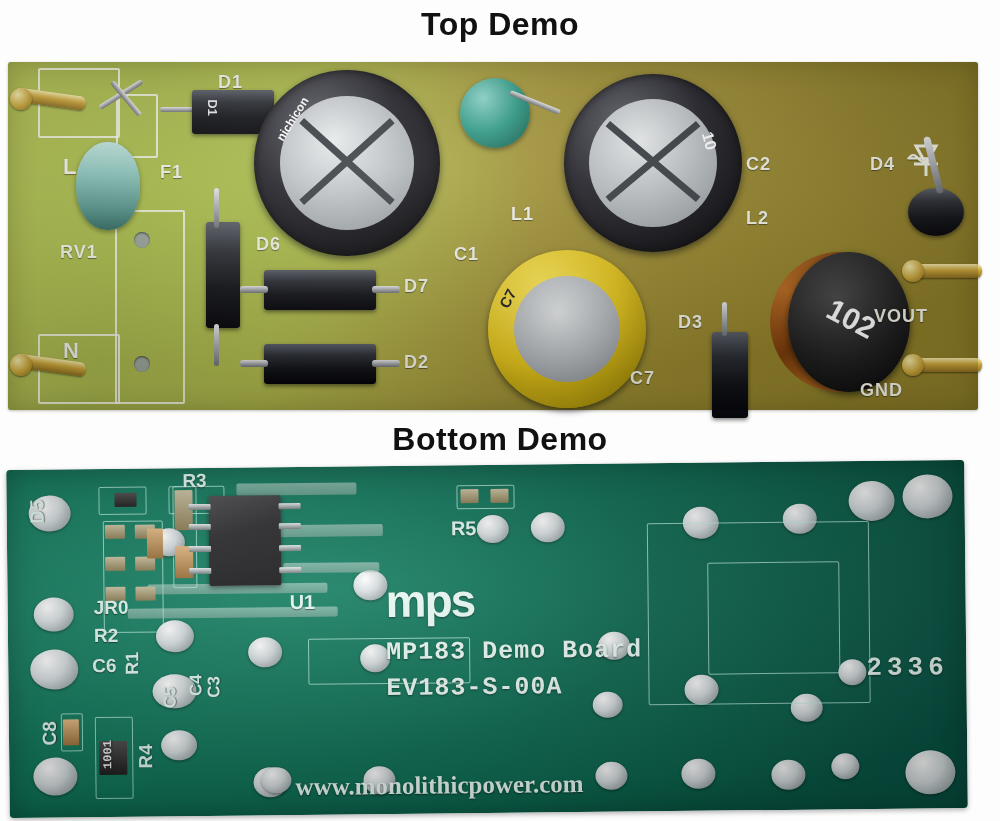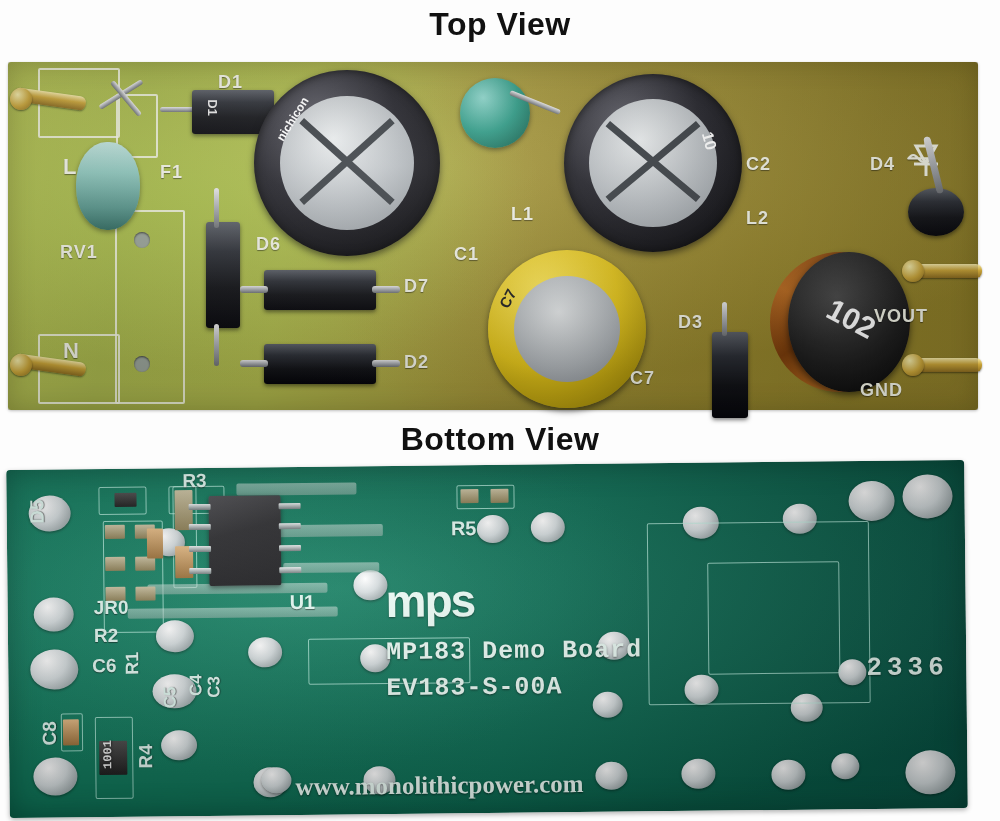--- a/index.html
+++ b/index.html
@@ -106,21 +106,21 @@
     font-weight:bold;text-shadow:0 1px 2px rgba(0,0,0,.5);}
   #site{position:absolute;color:#eafaf4;font-family:"Liberation Serif",serif;
     font-weight:bold;font-size:25px;text-shadow:0 1px 2px rgba(0,0,0,.55);}
   #lot{position:absolute;color:#e7f7f1;font-family:"Liberation Mono",monospace;
     font-weight:bold;font-size:26px;letter-spacing:5px;text-shadow:0 1px 2px rgba(0,0,0,.5);}
   .rot90{transform:rotate(-90deg);transform-origin:left top;}
 </style>
 </head>
 <body>
 
-<div class="view-title" id="title-top">Top View</div>
+<div class="view-title" id="title-top">Top Demo</div>
 
 <div id="top-board">
 
   <div class="silkbox" style="left:30px;top:6px;width:78px;height:66px;"></div>
   <div class="silkbox" style="left:30px;top:272px;width:78px;height:66px;"></div>
   <div class="silkbox" style="left:107px;top:148px;width:66px;height:190px;"></div>
   <div class="silkbox" style="left:108px;top:32px;width:38px;height:60px;"></div>
 
   <div class="lead" style="left:6px;top:30px;width:72px;height:14px;transform:rotate(8deg);"></div>
   <div class="pad" style="left:2px;top:26px;width:22px;height:22px;"></div>
@@ -207,21 +207,21 @@
   <div class="silk" style="left:503px;top:142px;font-size:18px;">L1</div>
   <div class="silk" style="left:622px;top:306px;font-size:18px;">C7</div>
   <div class="silk" style="left:670px;top:250px;font-size:18px;">D3</div>
   <div class="silk" style="left:738px;top:92px;font-size:18px;">C2</div>
   <div class="silk" style="left:738px;top:146px;font-size:18px;">L2</div>
   <div class="silk" style="left:862px;top:92px;font-size:18px;">D4</div>
   <div class="silk" style="left:866px;top:244px;font-size:18px;">VOUT</div>
   <div class="silk" style="left:852px;top:318px;font-size:18px;">GND</div>
 </div>
 
-<div class="view-title" id="title-bottom">Bottom View</div>
+<div class="view-title" id="title-bottom">Bottom Demo</div>
 
 <div id="bottom-board">
 
   <div class="traceoutline" style="left:92px;top:18px;width:46px;height:26px;"></div>
   <div class="traceoutline" style="left:96px;top:52px;width:58px;height:110px;"></div>
   <div class="traceoutline" style="left:162px;top:18px;width:54px;height:26px;"></div>
   <div class="traceoutline" style="left:166px;top:18px;width:22px;height:100px;"></div>
   <div class="traceoutline" style="left:450px;top:20px;width:56px;height:22px;"></div>
   <div class="traceoutline" style="left:86px;top:248px;width:36px;height:80px;"></div>
   <div class="traceoutline" style="left:52px;top:244px;width:20px;height:36px;"></div>

